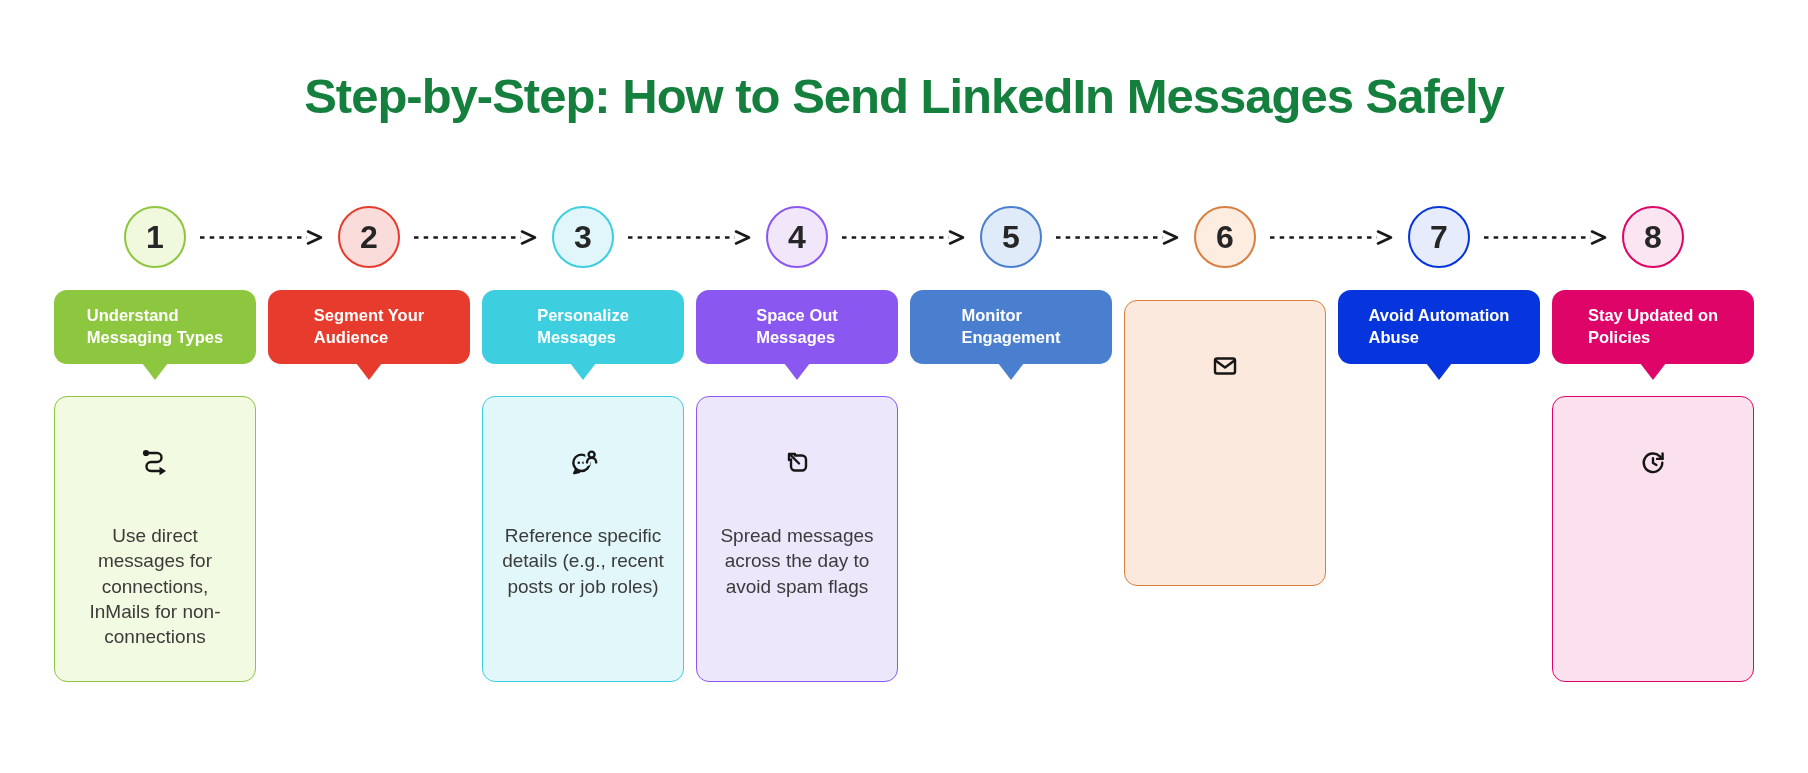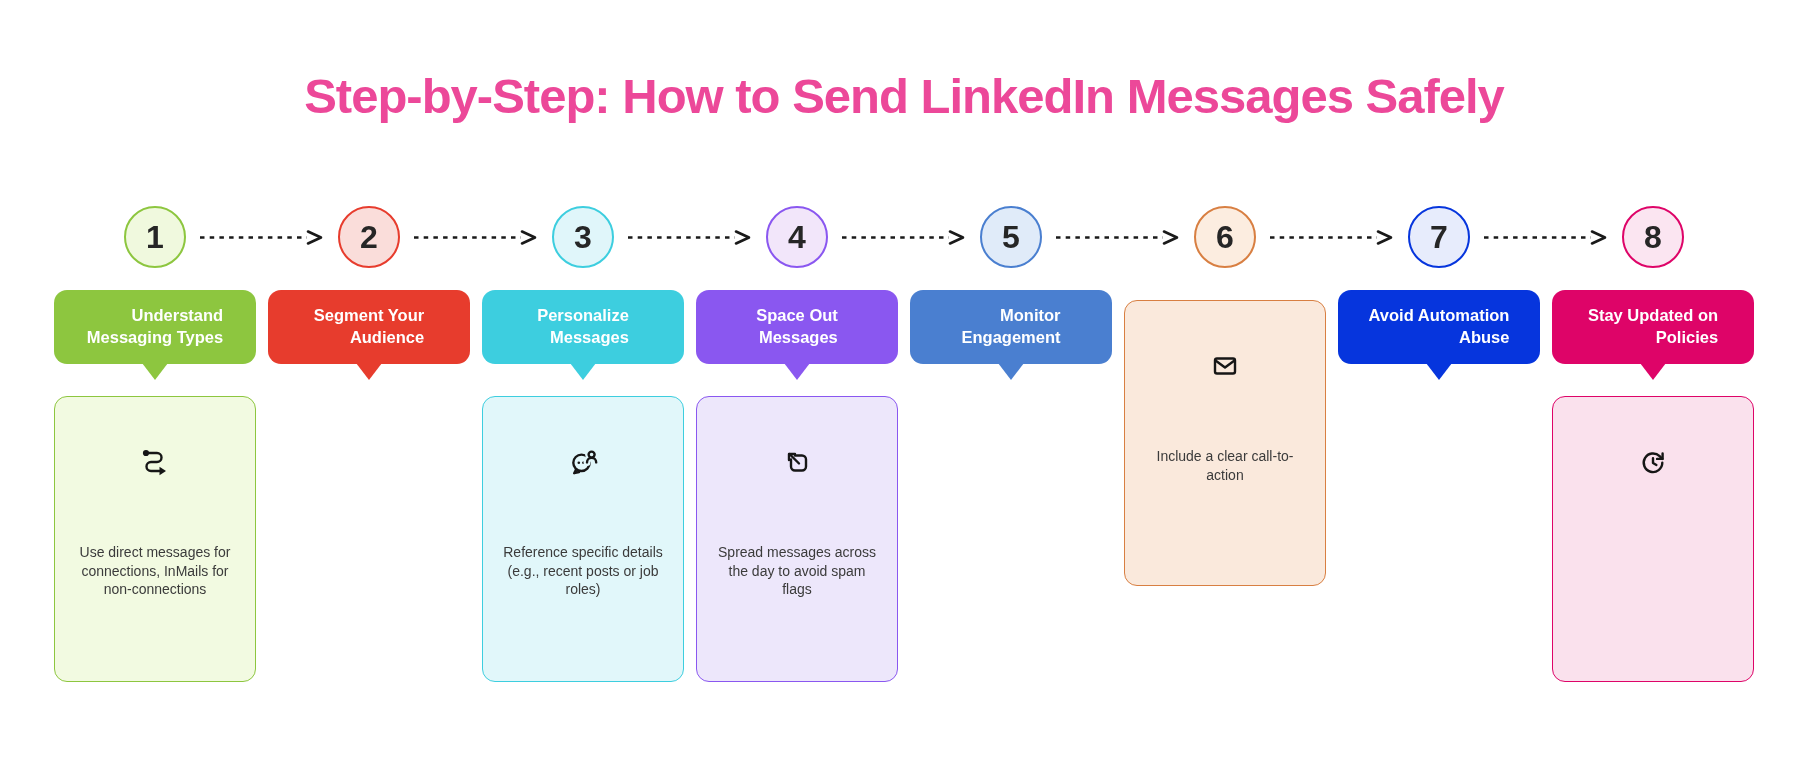--- a/index.html
+++ b/index.html
@@ -4,62 +4,62 @@
 <style>
   html,body{margin:0;padding:0;}
   body{
     width:1808px;height:773px;overflow:hidden;background:#ffffff;
     font-family:"Liberation Sans", sans-serif;
     -webkit-font-smoothing:antialiased;
   }
   .page{width:1808px;height:773px;position:relative;}
   h1.title{
     margin:68px 0 0;text-align:center;
-    font-size:49px;font-weight:bold;color:#ec4899;letter-spacing:-1px;
+    font-size:49px;font-weight:bold;color:#15803d;letter-spacing:-1px;
   }
   .grid{
     display:grid;grid-template-columns:repeat(8,1fr);column-gap:12px;
     width:1700px;margin:82px auto 0;
   }
   .col{position:relative;display:flex;flex-direction:column;}
   .circle-row{position:relative;height:62px;display:flex;justify-content:center;}
   .circle{
     width:58px;height:58px;border-radius:50%;
     border:2px solid var(--accent);background:var(--circle-fill);
     display:flex;align-items:center;justify-content:center;
     font-size:32px;font-weight:bold;color:#262626;
   }
   .arrow{
     position:absolute;top:23px;left:calc(50% + 44px);width:126px;height:17px;
   }
   .arrow line,.arrow path{stroke:var(--arrow-color,#1a1a1a);}
   .badge{
     margin-top:22px;height:74px;border-radius:13px;background:var(--accent);
-    display:flex;align-items:center;justify-content:center;text-align:right;
+    display:flex;align-items:center;justify-content:center;text-align:left;
     color:#ffffff;font-weight:bold;font-size:16.5px;line-height:1.32;
     white-space:pre-line;position:relative;padding:16px 4px;box-sizing:border-box;
   }
   .badge::after{
     content:"";position:absolute;left:50%;bottom:-16px;transform:translateX(-50%);
     width:0;height:0;border:solid transparent;
     border-width:17px 13px 0 13px;border-top-color:var(--accent);
   }
   .card{
     margin-top:32px;height:286px;box-sizing:border-box;
     background:var(--tint);border:1.6px solid var(--accent);border-radius:13px;
     padding:46px 10px 0;
   }
   .card .icon{height:38px;display:flex;justify-content:center;align-items:center;}
   .card .icon svg{display:block;}
   .icon svg .st{fill:none;stroke:var(--icon-color,#161616);stroke-width:2.4;stroke-linecap:round;stroke-linejoin:round;}
   .icon svg .fl{fill:var(--icon-color,#161616);stroke:none;}
   .icon svg .halo{fill:none;stroke:var(--tint);stroke-width:7;stroke-linecap:round;stroke-linejoin:round;}
   .desc{
-    margin:62px auto 0;width:162px;
-    font-size:14px;line-height:1.33;color:#3b3b3b;text-align:center;
+    margin:42px auto 0;width:162px;
+    font-size:19px;line-height:1.33;color:#3b3b3b;text-align:center;
   }
 </style>
 </head>
 <body>
 
 <div class="page">
   <h1 class="title">Step-by-Step: How to Send LinkedIn Messages Safely</h1>
 
   <div class="grid">
 
@@ -166,21 +166,20 @@
           <path d="M109 2.5 L122 8.5 L109 14.5" fill="none" stroke-width="2.6" stroke-linecap="round" stroke-linejoin="round"></path>
         </svg>
       </div>
       <div class="card">
         <div class="icon">
           <svg width="34" height="34" viewBox="0 0 34 34">
             <rect class="st" x="7" y="9.5" width="20" height="15" rx="2"></rect>
             <path class="st" d="M7.5 11.5 L17 18.5 L26.5 11.5"></path>
           </svg>
         </div>
-        <div class="desc">Include a clear call-to-action</div>
       </div>
     </div>
 
     <div class="col" style="--accent: #0635dd; --tint: #e4e9fb; --circle-fill: #e7ecfc;">
       <div class="circle-row">
         <div class="circle">7</div>
         <svg class="arrow" viewBox="0 0 126 17">
           <line x1="1" y1="8.5" x2="108" y2="8.5" stroke-width="2.6" stroke-dasharray="4.5 5.2"></line>
           <path d="M109 2.5 L122 8.5 L109 14.5" fill="none" stroke-width="2.6" stroke-linecap="round" stroke-linejoin="round"></path>
         </svg>

